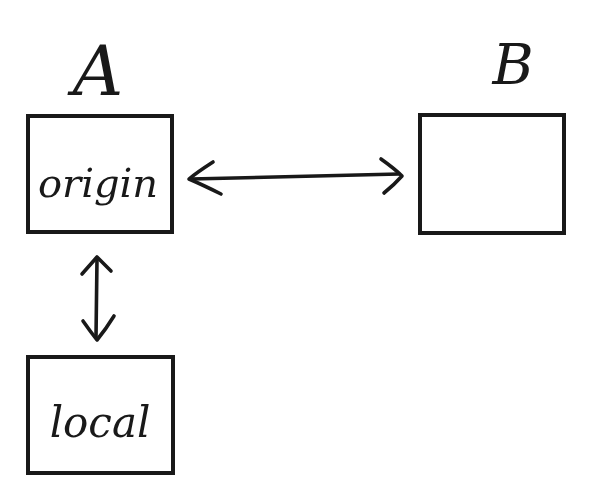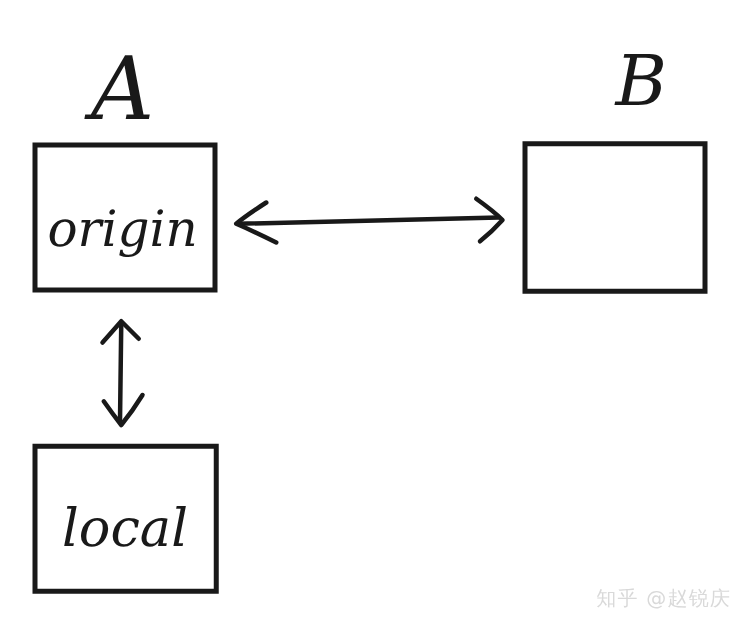--- a/index.html
+++ b/index.html
@@ -77,14 +77,13 @@
       <path d="M381,159 Q395,169 402,176 Q394,185 384,193"></path>
     </g>
 
     <g class="arrow">
       <path d="M97,259 L96,337"></path>
       <path d="M82,274 Q90,265 97,257 Q104,264 111,271"></path>
       <path d="M83,321 Q90,331 97,340 Q106,329 114,316"></path>
     </g>
   </svg>
 
-  <div class="watermark">知乎 @赵锐庆</div>
 </div>
 
 </body></html>

